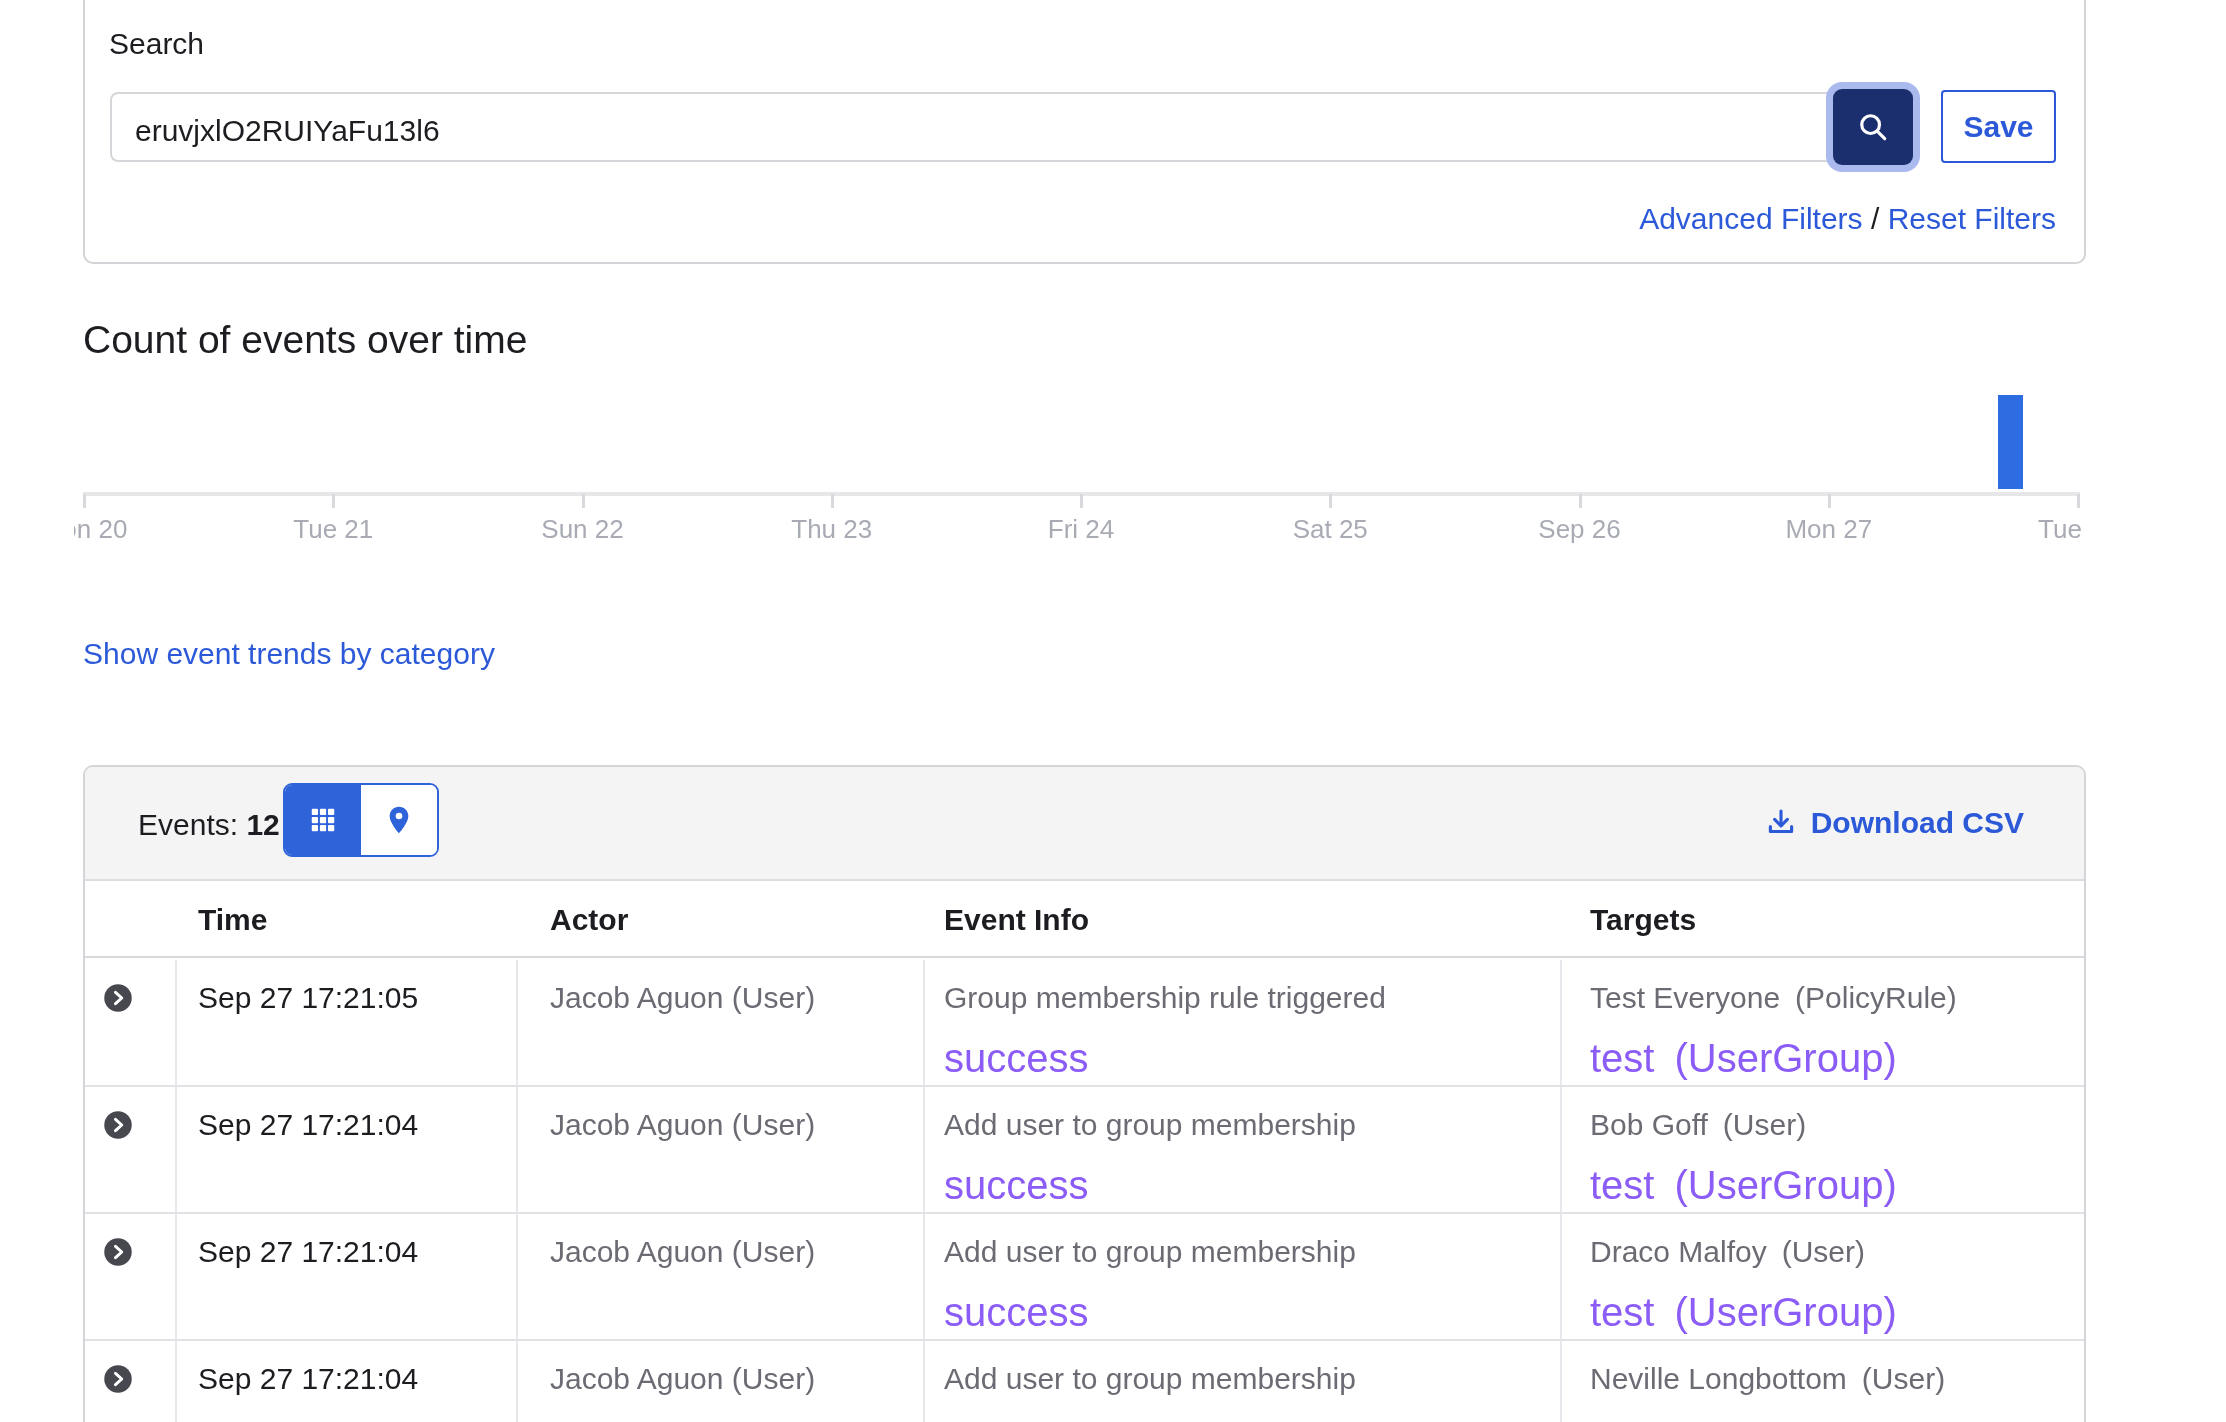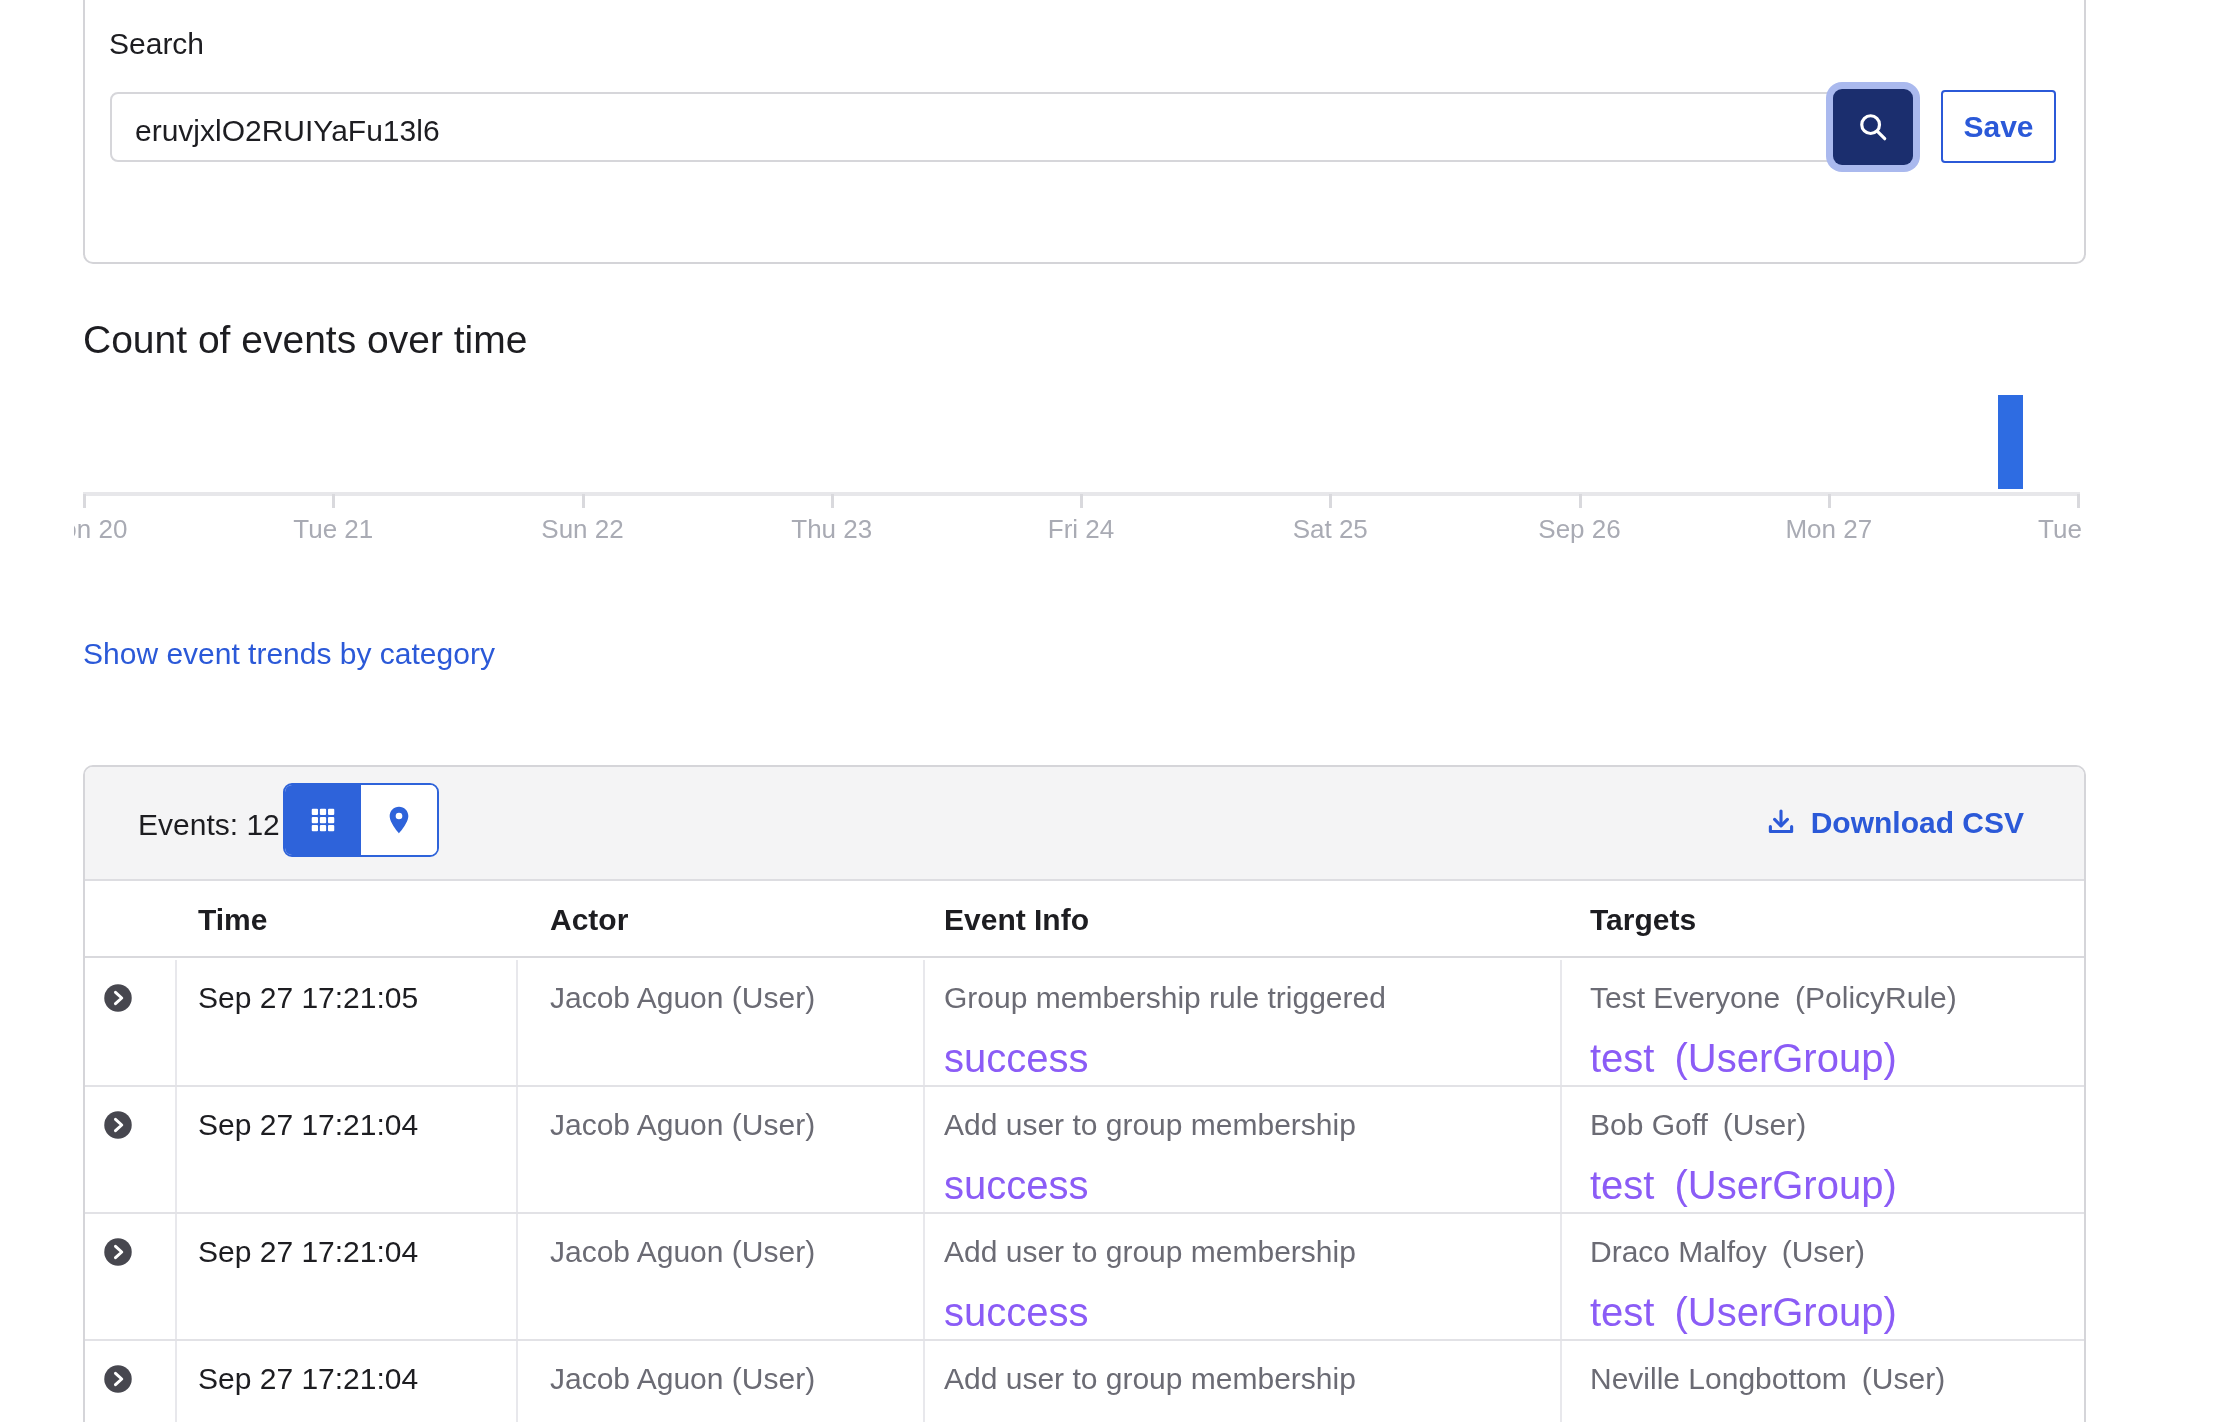--- a/index.html
+++ b/index.html
@@ -53,21 +53,21 @@
   
   .table-panel{
     position:absolute;left:83px;top:765px;width:2003px;height:700px;
     border:2px solid #d5d5d9;border-radius:10px 10px 0 0;background:#fff;box-sizing:border-box;
   }
   .toolbar{
     position:absolute;left:0;top:0;width:100%;height:114px;box-sizing:border-box;
     background:#f4f4f5;border-bottom:2px solid #dddde1;border-radius:8px 8px 0 0;
   }
   .events-count{position:absolute;left:53px;top:41px;font-size:30px;color:#1d1d21;}
-  .events-count b{font-weight:400;}
+  .events-count b{font-weight:700;}
   .view-toggle{
     position:absolute;left:198px;top:16px;width:156px;height:74px;box-sizing:border-box;
     border:2px solid #2e63da;border-radius:9px;overflow:hidden;display:flex;background:#fff;
   }
   .view-toggle .seg{flex:1;display:flex;align-items:center;justify-content:center;cursor:pointer;border:none;background:#fff;padding:0;}
   .view-toggle .seg.active{background:#2e63da;}
   .download-csv{
     position:absolute;right:60px;top:39px;font-size:30px;font-weight:700;color:#2b59d8;
     display:flex;align-items:center;gap:13px;text-decoration:none;cursor:pointer;
   }
@@ -91,20 +91,25 @@
   <input class="search-input" type="text" value="eruvjxlO2RUIYaFu13l6" style="">
   <button class="search-btn">
     <span style="display:flex;">
       <svg width="38" height="38" viewBox="0 0 24 24" fill="none">
         <circle cx="10.5" cy="10.5" r="5.6" stroke="#ffffff" stroke-width="2"></circle>
         <line x1="14.8" y1="14.8" x2="19.4" y2="19.4" stroke="#ffffff" stroke-width="2" stroke-linecap="round"></line>
       </svg>
     </span>
   </button>
   <button class="save-btn">Save</button>
+  <div class="filter-links">
+    <a class="link">Advanced Filters</a>
+    <span class="slash"> <span>/</span> </span>
+    <a class="link">Reset Filters</a>
+  </div>
 </div>
 
 <div class="chart-title">Count of events over time</div>
 <div class="chart-bar" id="chart-bar" title="12 events" style="left: 1998px; width: 25px; height: 94px; top: 395px;"></div>
 <div class="chart-axis"></div>
 <div class="chart-ticks" id="chart-ticks">
     <div class="chart-tick" style="left: 0px;"></div>
     <div class="chart-tick" style="left: 249.25px;"></div>
     <div class="chart-tick" style="left: 498.5px;"></div>
     <div class="chart-tick" style="left: 747.75px;"></div>

